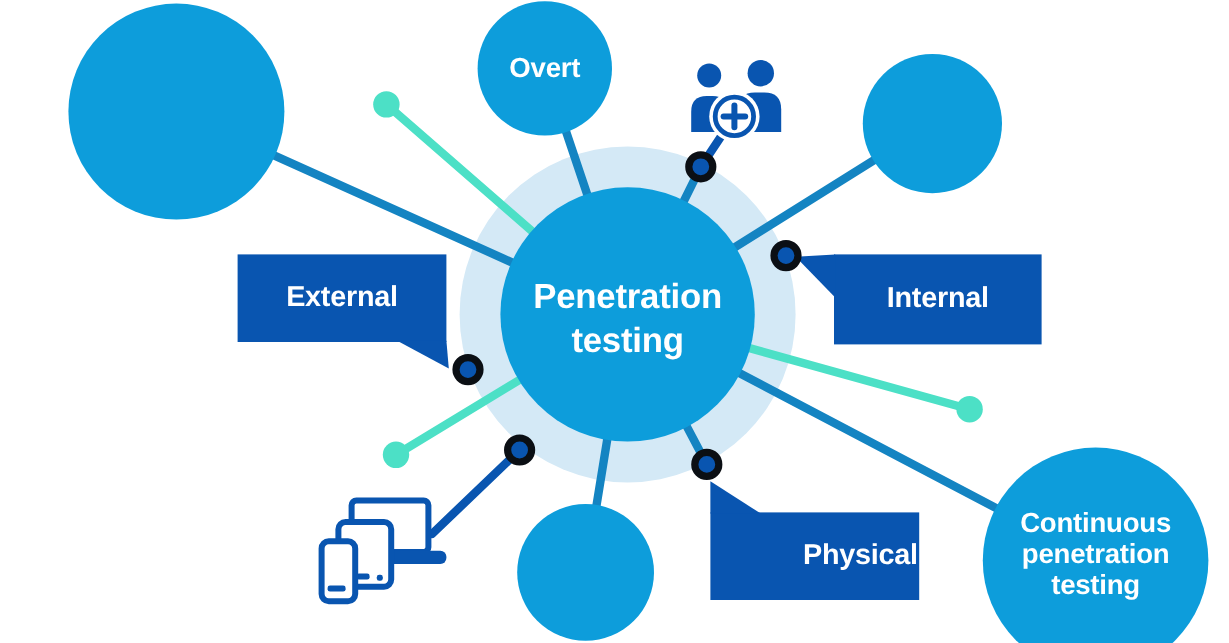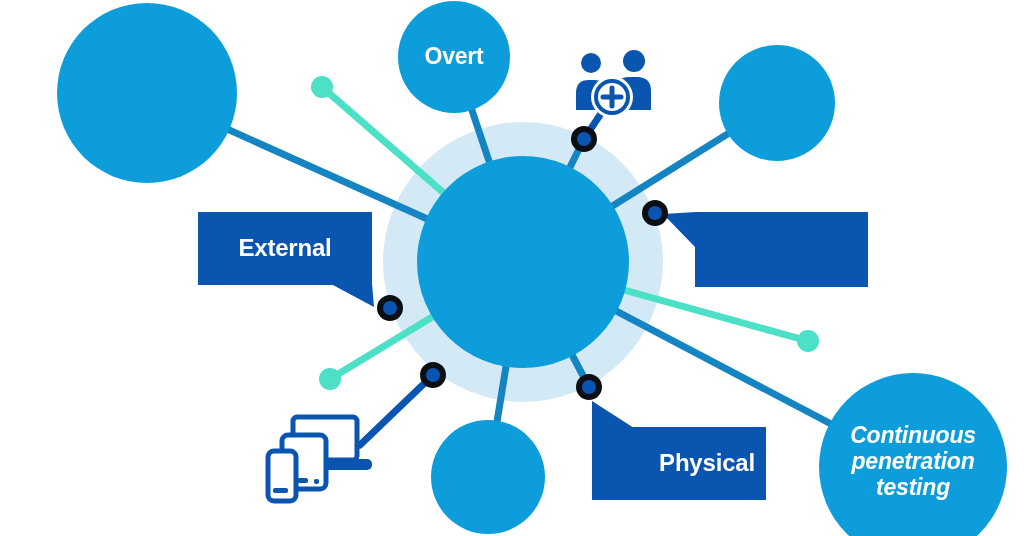--- a/index.html
+++ b/index.html
@@ -25,24 +25,24 @@
   .lbl{
     position:absolute;display:flex;align-items:center;justify-content:center;
     text-align:center;color:var(--text,#ffffff);font-weight:bold;
     letter-spacing:-0.2px;line-height:1.18;
   }
   .lbl-center{left:413px;top:220px;width:220px;height:92px;font-size:29px;line-height:36px;}
   .lbl-adversary{left:57px;top:58px;width:180px;height:70px;font-size:24px;}
   .lbl-overt{left:394px;top:43px;width:120px;height:28px;font-size:23px;}
   .lbl-wireless{left:717px;top:89px;width:120px;height:28px;font-size:23px;}
   .lbl-covert{left:428px;top:463px;width:120px;height:28px;font-size:23px;}
-  .lbl-continuous{left:833px;top:412px;width:160px;height:98px;font-size:23px;line-height:26px;font-style:italic;}
+  .lbl-continuous{left:833px;top:412px;width:160px;height:98px;font-size:23px;line-height:26px;}
   .lbl-external{left:198px;top:212px;width:174px;height:73px;font-size:24px;border-radius:29px;}
   .lbl-internal{left:695px;top:212px;width:173px;height:75px;font-size:24px;}
-  .lbl-physical{left:620px;top:427px;width:174px;height:73px;font-size:24px;}
+  .lbl-physical{left:592px;top:427px;width:174px;height:73px;font-size:24px;padding-left:38px;}
 </style>
 </head>
 <body>
 
 <div class="stage">
 
   <svg width="1024" height="536" viewBox="0 0 1024 536">
 
     <circle cx="523" cy="262" r="140" class="f-halo"></circle>
 
@@ -106,17 +106,19 @@
       <rect x="293" y="417" width="64" height="43" rx="4" class="dev"></rect>
       <rect x="300" y="459" width="72" height="11" rx="5" class="f-navy"></rect>
       <rect x="282" y="435" width="44" height="54" rx="6" class="dev"></rect>
       <rect x="297" y="478" width="11" height="5" rx="2" class="f-navy"></rect>
       <rect x="314" y="479" width="5" height="5" rx="2" class="f-navy"></rect>
       <rect x="268" y="451" width="28" height="50" rx="6" class="dev"></rect>
       <rect x="273" y="488" width="15" height="5" rx="2" class="f-navy"></rect>
     </g>
   </svg>
 
+  <div class="lbl lbl-center">Penetration testing</div>
   <div class="lbl lbl-overt">Overt</div>
   <div class="lbl lbl-continuous">Continuous penetration testing</div>
   <div class="lbl lbl-external">External</div>
+  <div class="lbl lbl-internal">Internal</div>
   <div class="lbl lbl-physical">Physical</div>
 </div>
 
 </body></html>

